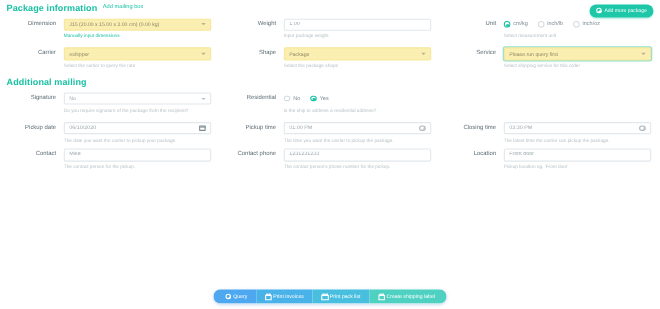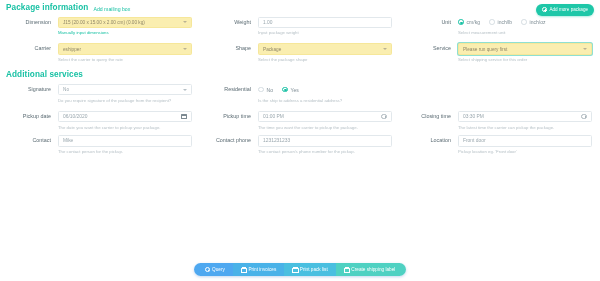--- a/index.html
+++ b/index.html
@@ -12,21 +12,21 @@
     position: relative;
   }
   .page {
     position: absolute; inset: 0;
     background: #ffffff;
     padding: 0;
   }
   
   .section { position: relative; }
   .sec-head {
-    display: flex; align-items: flex-end; gap: 5px;
+    display: flex; align-items: flex-start; gap: 5px;
     padding-left: 6px;
   }
   .sec-title {
     color: #18c1a4;
     font-size: 8.2px;
     font-weight: bold;
     letter-spacing: 0.1px;
   }
   .sec-link {
     color: #18c1a4;
@@ -322,21 +322,21 @@
             <span class="caret"></span>
           </div>
           <div class="hint">Select shipping service for this order</div>
         </div>
       </div>
     </div>
   </div>
 
   <div class="section secgap">
     <div class="sec-head">
-      <span class="sec-title">Additional services</span>
+      <span class="sec-title">Additional mailing</span>
     </div>
 
     <div class="row rowpad">
       <div class="cell">
         <div class="lbl">Signature</div>
         <div class="fieldwrap">
           <div class="sel" style="background:#fff;border:0.6px solid #e2e8ec;color:#9aa7ae;">
             <span class="val">No</span>
             <span class="caret" style="border-top-color:#b6c0c6;"></span>
           </div>

